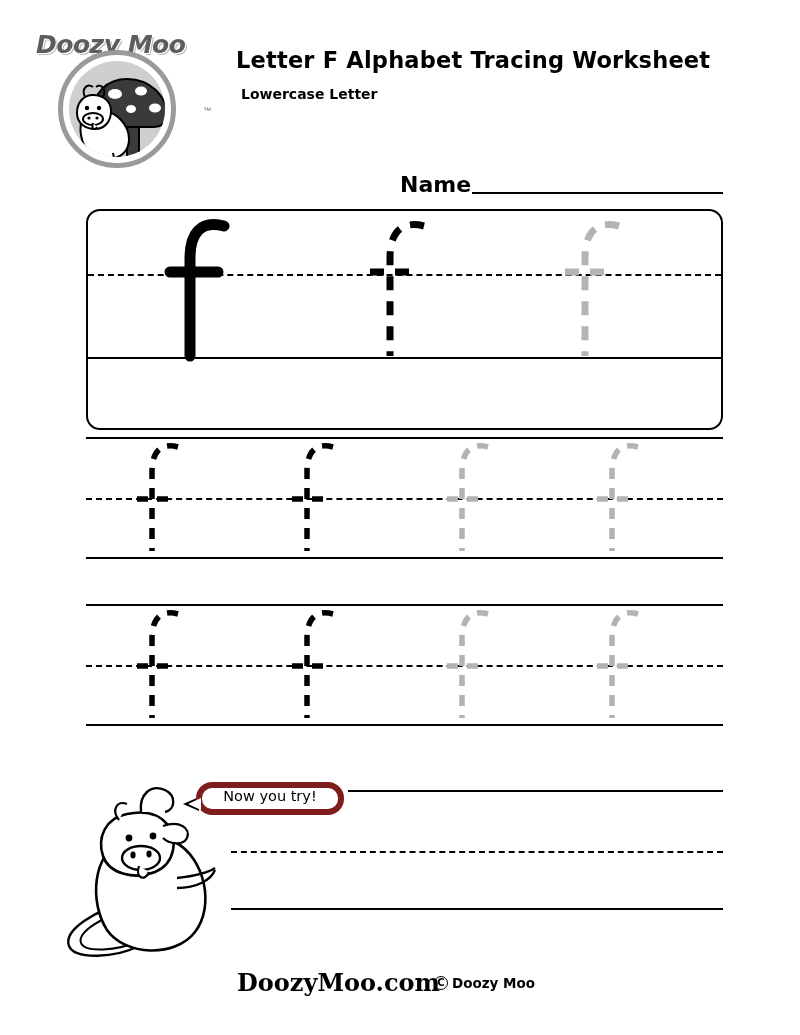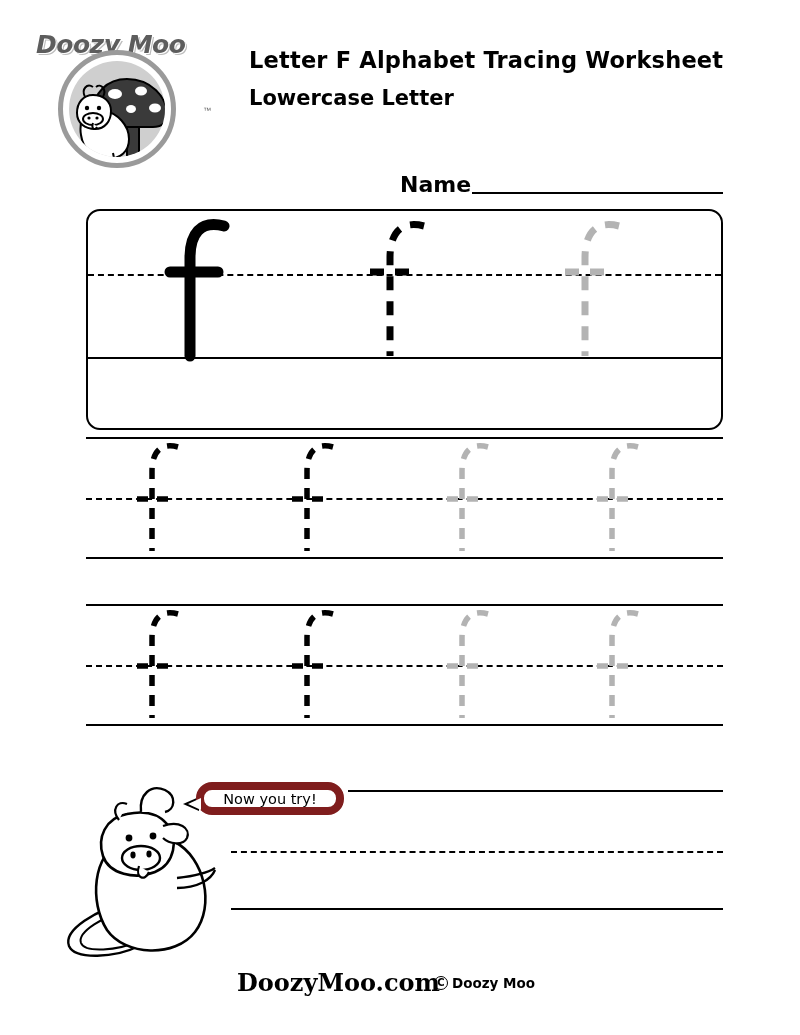--- a/index.html
+++ b/index.html
@@ -63,35 +63,35 @@
     position: absolute;
     left: 175px;
     top: 78px;
     font-size: 8px;
     color: #666;
   }
 
   
   .title {
     position: absolute;
-    left: 249px;
+    left: 236px;
     top: 47px;
     font-family: "DejaVu Sans", sans-serif;
     font-weight: bold;
     font-size: 22.5px;
     letter-spacing: 0.2px;
     white-space: nowrap;
   }
   .subtitle {
     position: absolute;
-    left: 249px;
+    left: 241px;
     top: 86px;
     font-family: "DejaVu Sans", sans-serif;
     font-weight: bold;
-    font-size: 21px;
+    font-size: 14px;
     white-space: nowrap;
   }
 
   
   .name-label {
     position: absolute;
     left: 400px;
     top: 172px;
     font-family: "DejaVu Sans", sans-serif;
     font-weight: bold;
@@ -162,26 +162,26 @@
     border-top: 2px dashed #000;
   }
 
   
   .bubble {
     position: absolute;
     left: 196px;
     top: 782px;
     width: 148px;
     height: 33px;
-    border: 8px solid #7f1d1d;
+    border: 6px solid #7f1d1d;
     border-radius: 16px;
     background: #fff;
     box-sizing: border-box;
     display: flex;
-    align-items: center;
+    align-items: flex-start;
     justify-content: center;
     font-family: "DejaVu Sans", sans-serif;
     font-size: 14.5px;
     z-index: 5;
   }
   .bubble-tail {
     position: absolute;
     left: 183px;
     top: 797px;
     width: 0;

